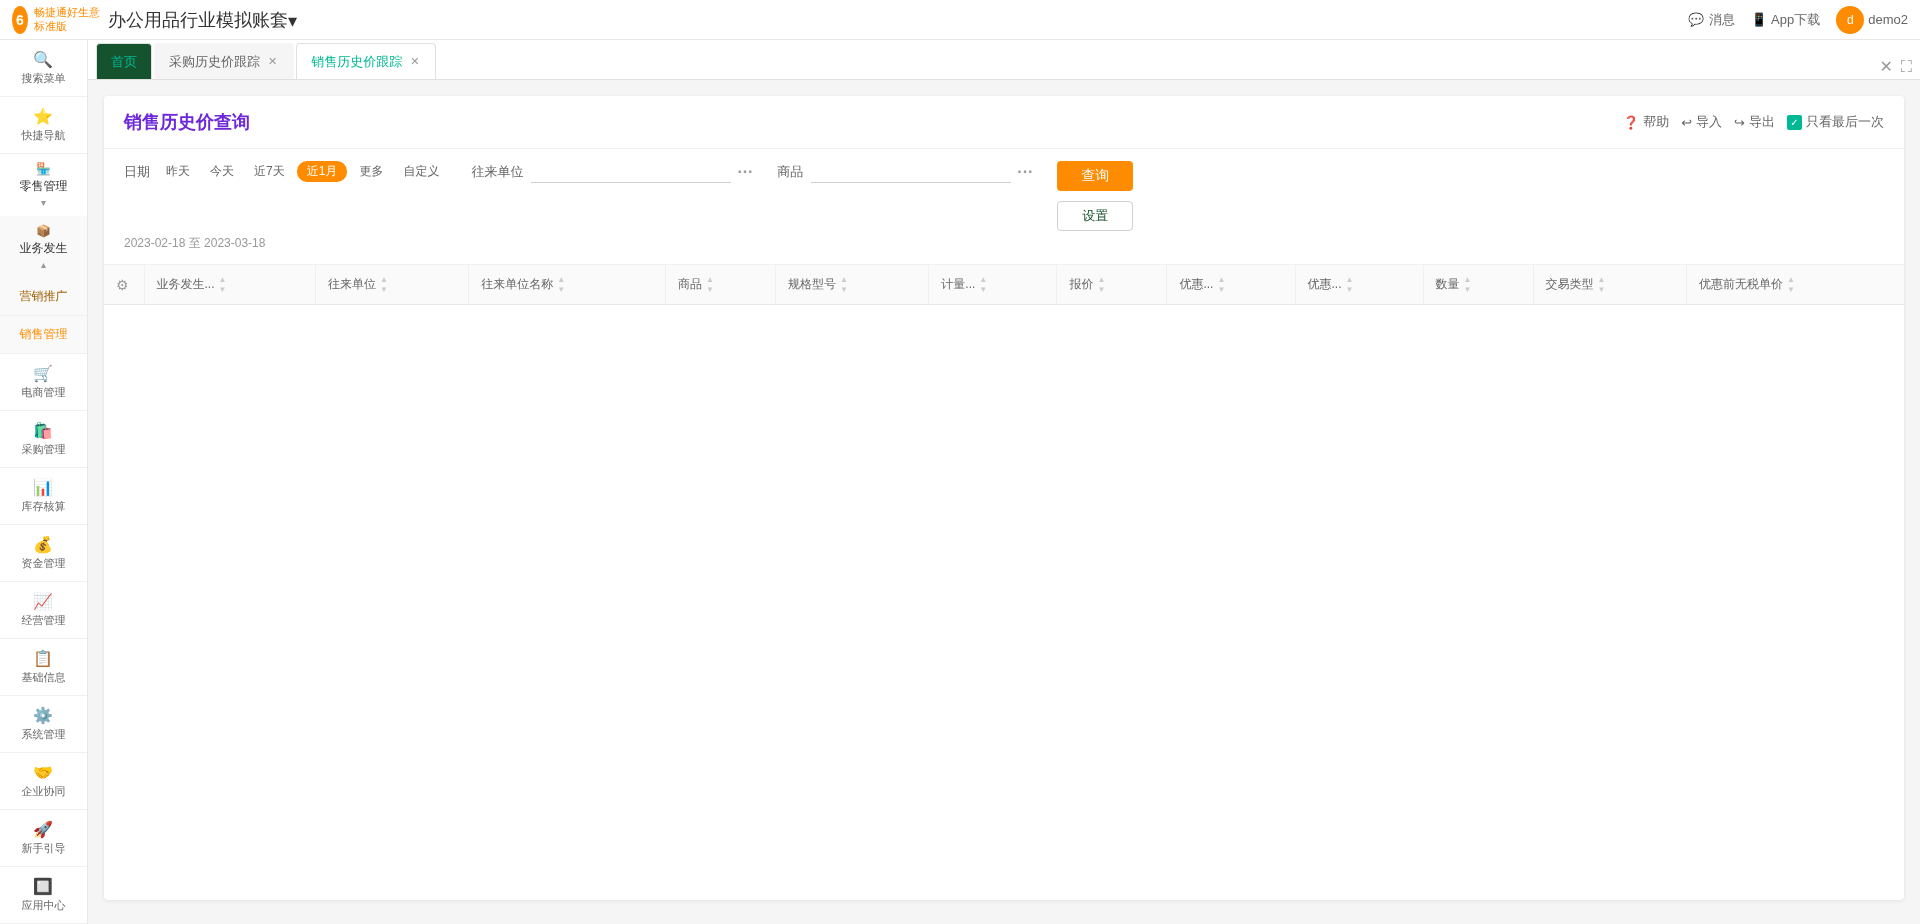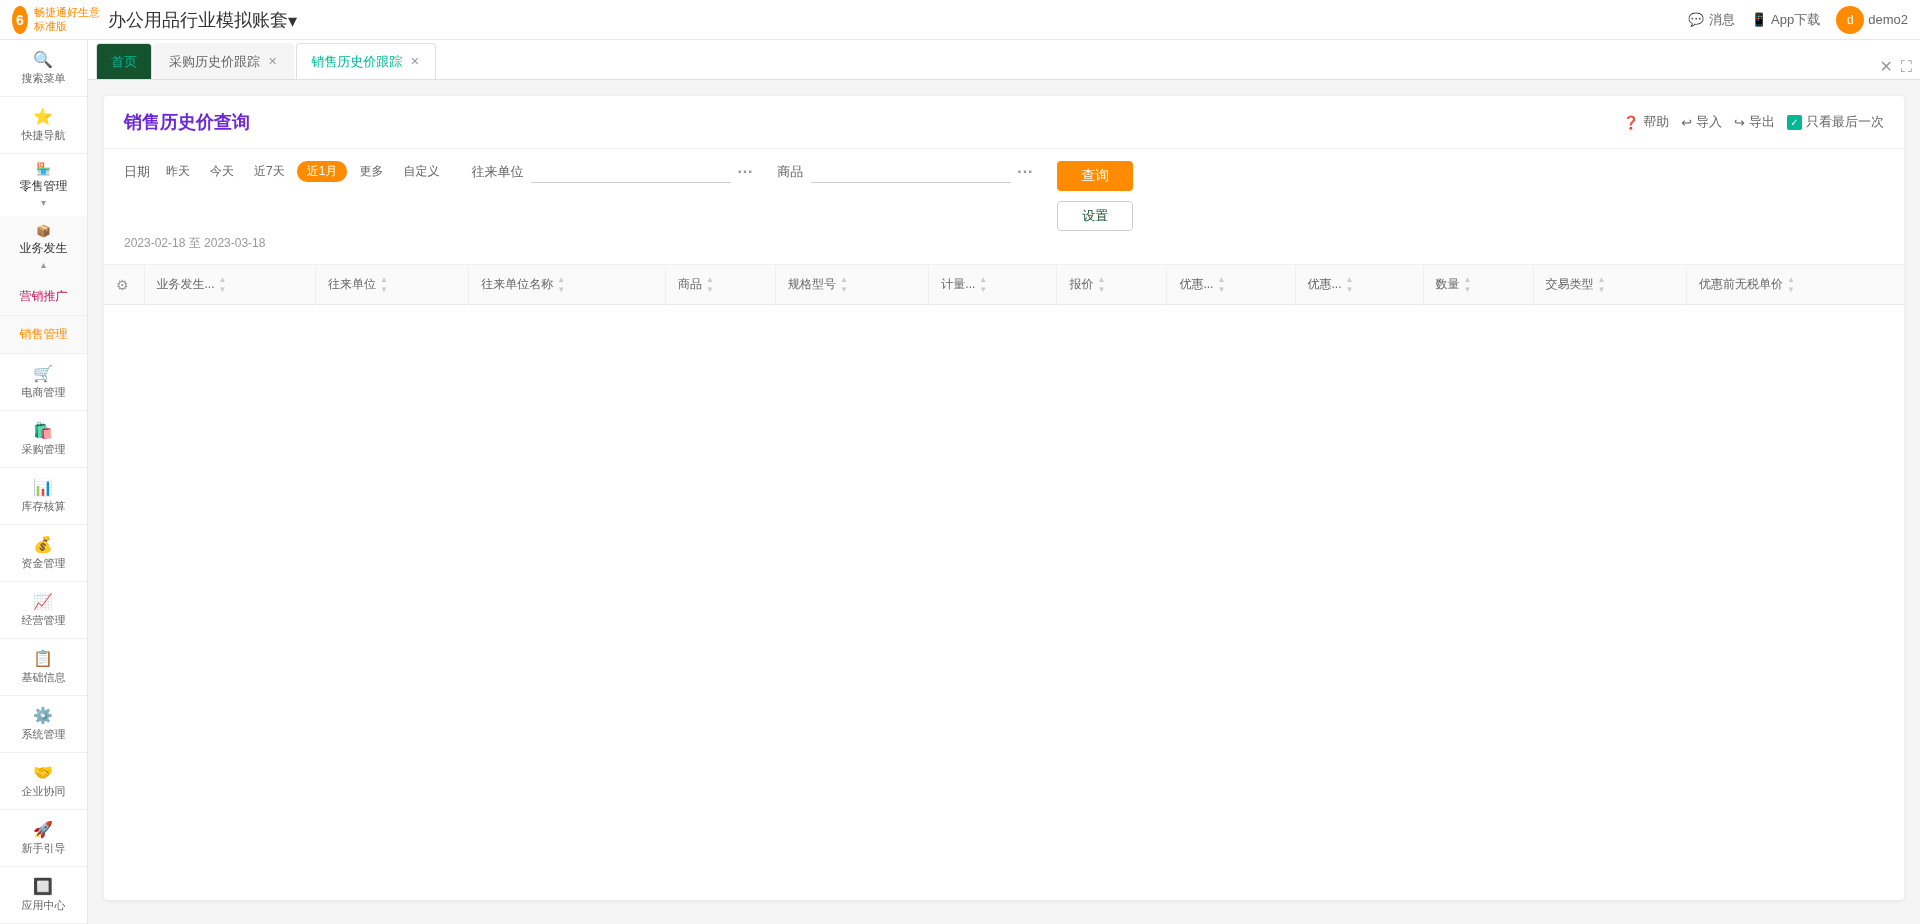--- a/index.html
+++ b/index.html
@@ -412,21 +412,21 @@
 
     
     .sidebar-sub-items {
       background: #f9f9f9;
     }
     .sidebar-sub-item {
       padding: 10px 0;
       text-align: center;
       cursor: pointer;
       font-size: 12px;
-      color: #be185d;
+      color: #a16207;
       border-bottom: 1px solid #f0f0f0;
     }
     .sidebar-sub-item.active { color: #ff8c00; font-weight: 500; }
   </style>
 </head>
 <body>
 
 <div class="top-header">
   <div class="top-header-left">
     <div class="logo-area">

